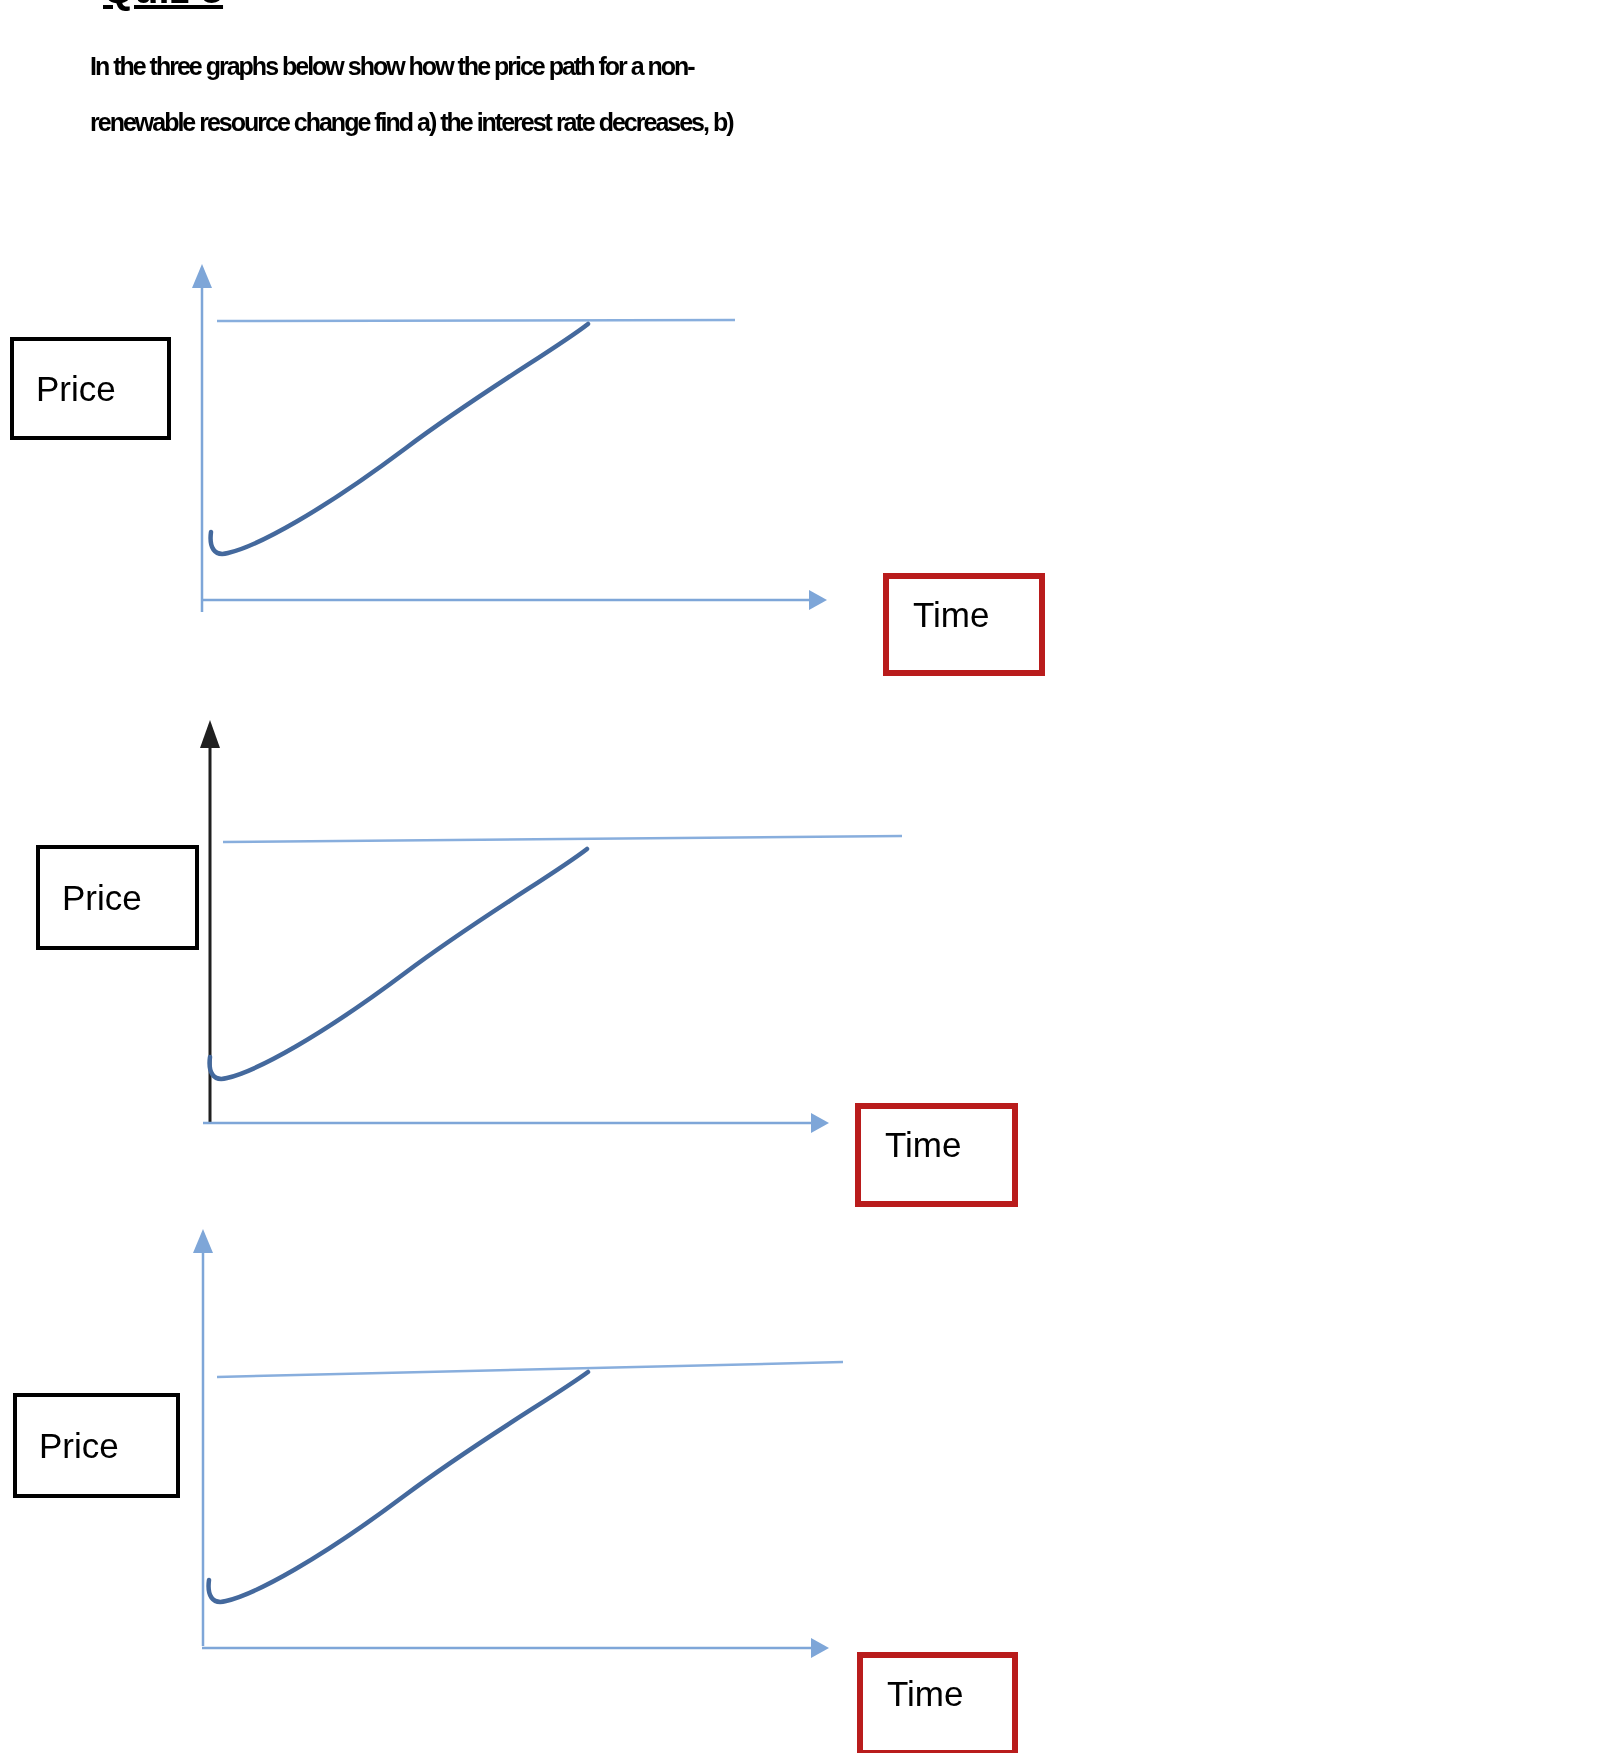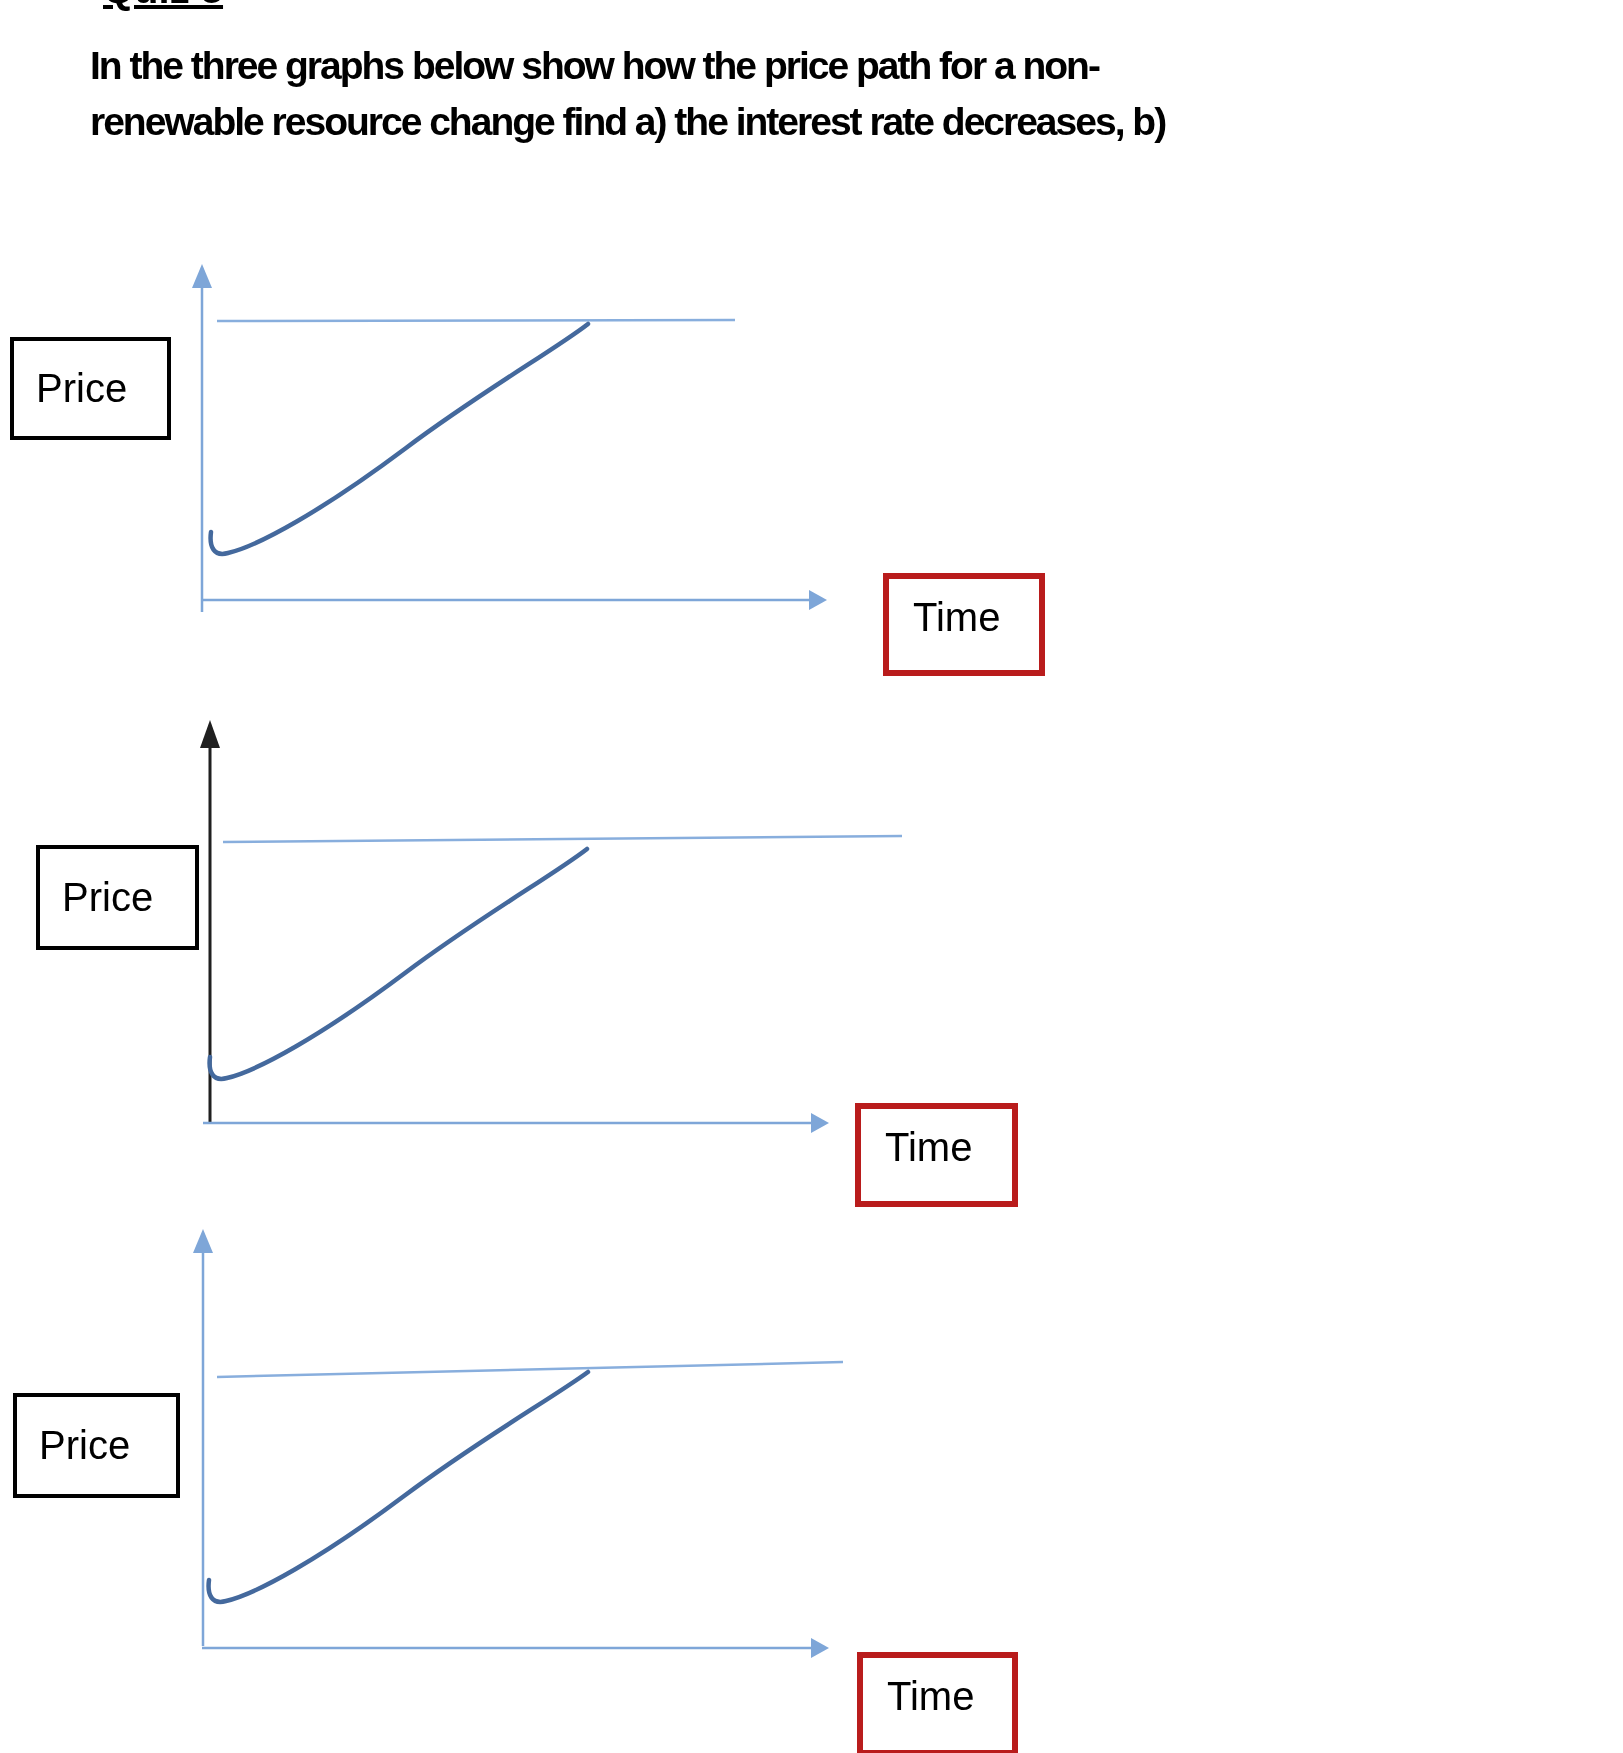--- a/index.html
+++ b/index.html
@@ -21,29 +21,29 @@
     transform:translateY(-33px);
     font-size:40px;font-weight:700;
     text-decoration:underline;
     white-space:nowrap;
   }
   
   .heading{
     position:absolute;left:90px;top:38px;width:1280px;
   }
   .heading div{
-    font-size:39px;line-height:56px;font-weight:700;
+    font-size:25px;line-height:56px;font-weight:700;
     letter-spacing:-2px;white-space:nowrap;
   }
   
   svg.strokes{position:absolute;left:0;top:0;pointer-events:none;}
   
   .label-box{
     position:absolute;background:#fff;box-sizing:border-box;
-    font-size:40px;display:flex;
+    font-size:35px;display:flex;
   }
   .price-box{border:4px solid #000;align-items:center;padding-left:22px;}
   .time-box{border:6px solid #b91c1c;align-items:flex-start;padding-top:16px;padding-left:24px;}
 </style>
 </head>
 <body>
 
 <div class="page">
 
   <div class="clip-top">

